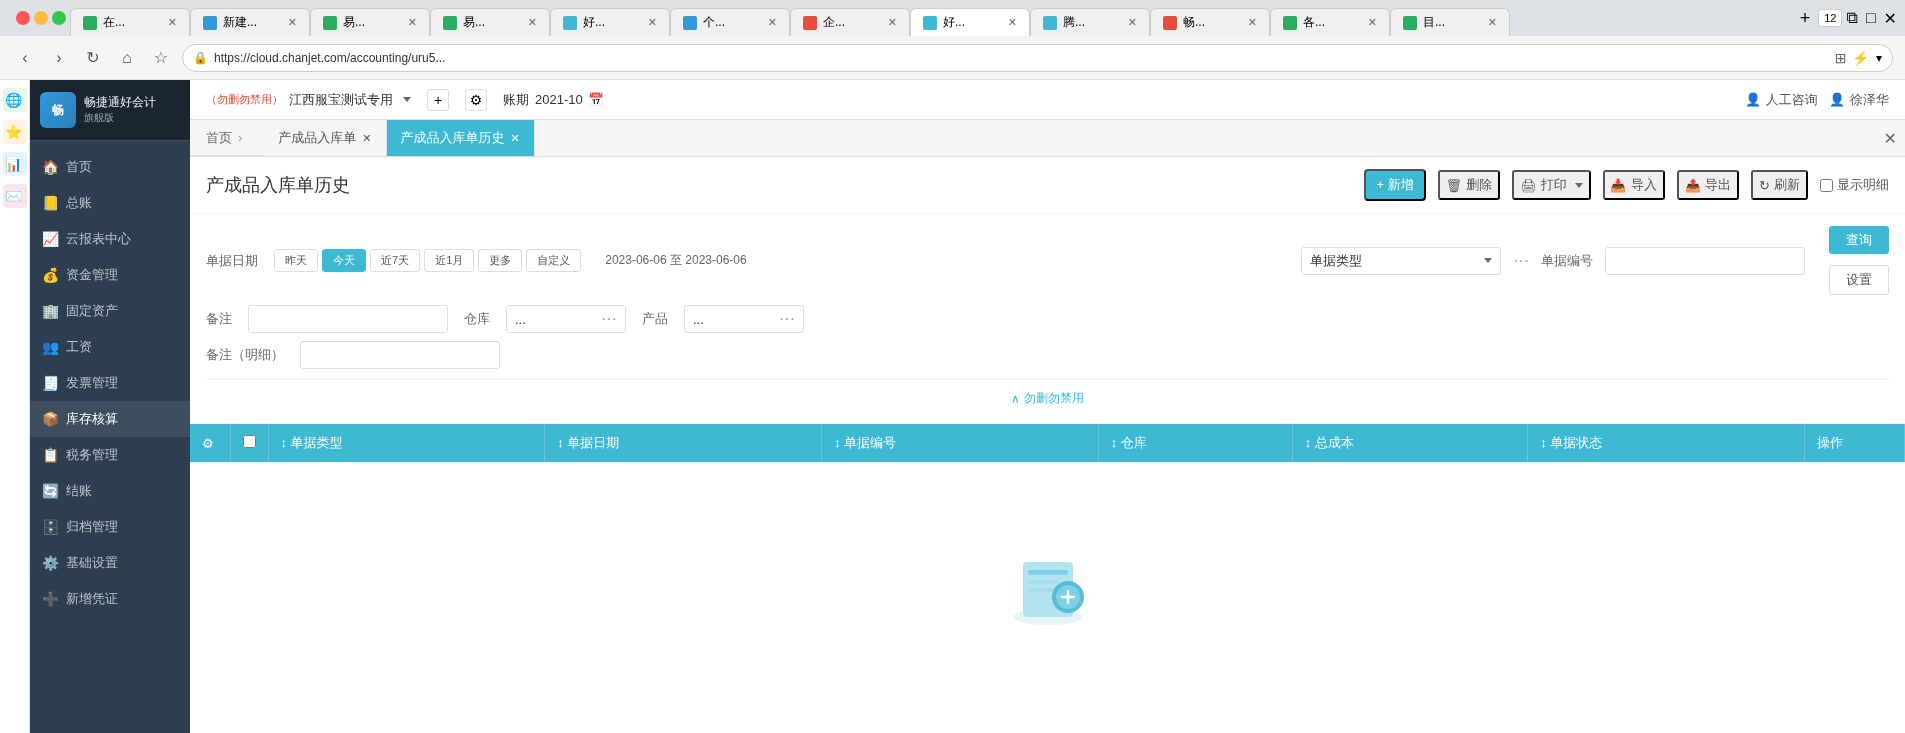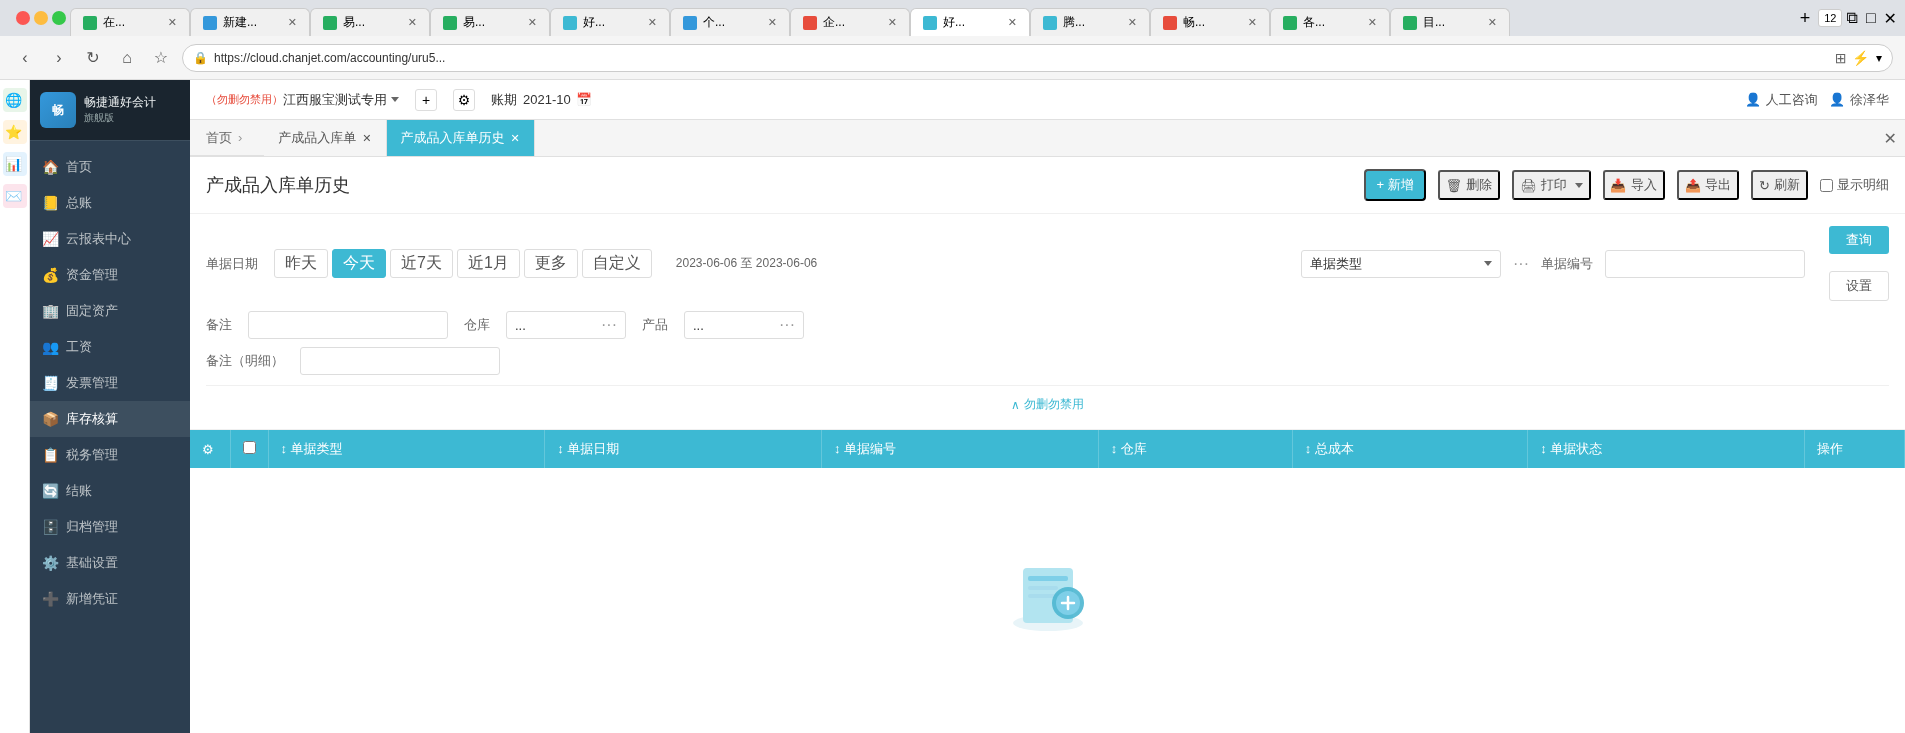--- a/index.html
+++ b/index.html
@@ -43,21 +43,21 @@
     .sidebar-menu { flex: 1; overflow-y: auto; padding: 8px 0; }
     .sidebar-item { display: flex; align-items: center; gap: 8px; padding: 9px 12px; cursor: pointer; color: #bdc3c7; font-size: 13px; }
     .sidebar-item.active { background: #3d4f5f; color: #fff; }
     .sidebar-item-icon { font-size: 14px; width: 16px; text-align: center; }
 
     
     .main-content { flex: 1; display: flex; flex-direction: column; background: #fff; overflow: hidden; }
 
     
     .top-bar { height: 40px; background: #fff; display: flex; align-items: center; padding: 0 16px; gap: 16px; border-bottom: 1px solid #e0e0e0; }
-    .company-selector { display: flex; align-items: center; font-size: 13px; color: #333; cursor: pointer; text-align: right; }
+    .company-selector { display: flex; align-items: center; gap: 6px; font-size: 13px; color: #333; cursor: pointer; text-align: right; }
     .period-selector { display: flex; align-items: center; gap: 6px; font-size: 13px; color: #333; }
     .period-value { color: #333; font-weight: 500; }
     .top-bar-actions { margin-left: auto; display: flex; align-items: center; gap: 12px; }
     .service-btn { display: flex; align-items: center; gap: 4px; font-size: 13px; color: #555; cursor: pointer; }
     .user-info { display: flex; align-items: center; gap: 4px; font-size: 13px; color: #555; cursor: pointer; }
 
     
     .breadcrumb-bar { display: flex; align-items: center; padding: 0 16px; background: #f5f5f5; border-bottom: 1px solid #e0e0e0; height: 36px; }
     .breadcrumb-item { font-size: 13px; color: #666; cursor: pointer; }
     .breadcrumb-sep { margin: 0 6px; color: #999; }
@@ -72,21 +72,21 @@
     .page-actions { display: flex; gap: 12px; align-items: center; }
     .action-btn { display: flex; align-items: center; gap: 4px; font-size: 13px; color: #555; cursor: pointer; padding: 4px 6px; border-radius: 3px; }
     .action-btn.primary { background: #3db9d3; color: #fff; border-radius: 4px; padding: 5px 10px; }
     .show-detail-cb { display: flex; align-items: center; gap: 4px; font-size: 13px; color: #555; cursor: pointer; }
 
     
     .filter-area { padding: 12px 16px; background: #fff; border-bottom: 1px solid #f0f0f0; }
     .filter-row { display: flex; align-items: center; gap: 16px; margin-bottom: 10px; }
     .filter-label { font-size: 13px; color: #666; white-space: nowrap; }
     .filter-date-options { display: flex; gap: 4px; }
-    .date-opt { padding: 3px 10px; font-size: 16px; border: 1px solid #ddd; border-radius: 3px; cursor: pointer; background: #fff; color: #555; }
+    .date-opt { padding: 3px 10px; font-size: 11px; border: 1px solid #ddd; border-radius: 3px; cursor: pointer; background: #fff; color: #555; }
     .date-opt.active { background: #3db9d3; color: #fff; border-color: #3db9d3; }
     .date-range { font-size: 12px; color: #666; margin-left: 8px; }
     .filter-select { height: 28px; border: 1px solid #ddd; border-radius: 3px; padding: 0 8px; font-size: 13px; min-width: 160px; color: #333; display: flex; align-items: center; justify-content: space-between; cursor: pointer; }
     .filter-input { height: 28px; border: 1px solid #ddd; border-radius: 3px; padding: 0 8px; font-size: 13px; width: 200px; outline: none; }
 
     .filter-row2 { display: flex; align-items: center; gap: 16px; }
     .filter-group { display: flex; align-items: center; gap: 16px; }
 
     .collapse-btn { display: flex; align-items: center; gap: 4px; font-size: 12px; color: #3db9d3; cursor: pointer; justify-content: center; padding: 4px 0; }
 
@@ -380,21 +380,21 @@
           <span class="date-range">2023-06-06 至 2023-06-06</span>
           <div style="margin-left:auto; display:flex; gap:12px; align-items:center;">
             <div class="filter-select" style="min-width:200px;">
               <span>单据类型</span>
               <span class="chevron-down"></span>
             </div>
             <span style="font-size:16px;color:#999;">···</span>
             <span class="filter-label">单据编号</span>
             <input class="filter-input" type="text" style="">
           </div>
-          <div style="display:flex; flex-direction:column; gap:17px; margin-left:8px;">
+          <div style="display:flex; flex-direction:column; gap:11px; margin-left:8px;">
             <button class="query-btn">查询</button>
             <button class="settings-btn">设置</button>
           </div>
         </div>
         <div class="filter-row2">
           <div class="filter-group">
             <span class="filter-label">备注</span>
             <input class="filter-input" type="text" style="">
           </div>
           <div class="filter-group">

